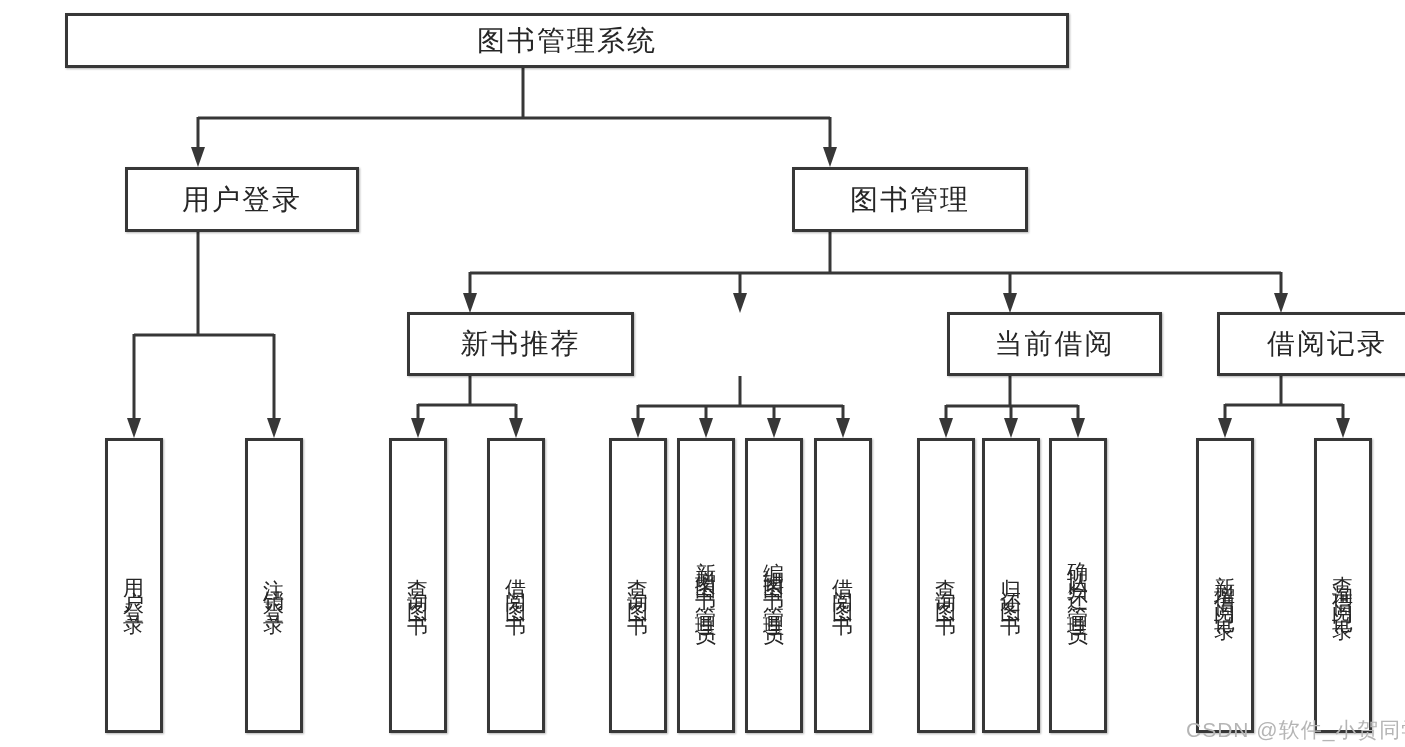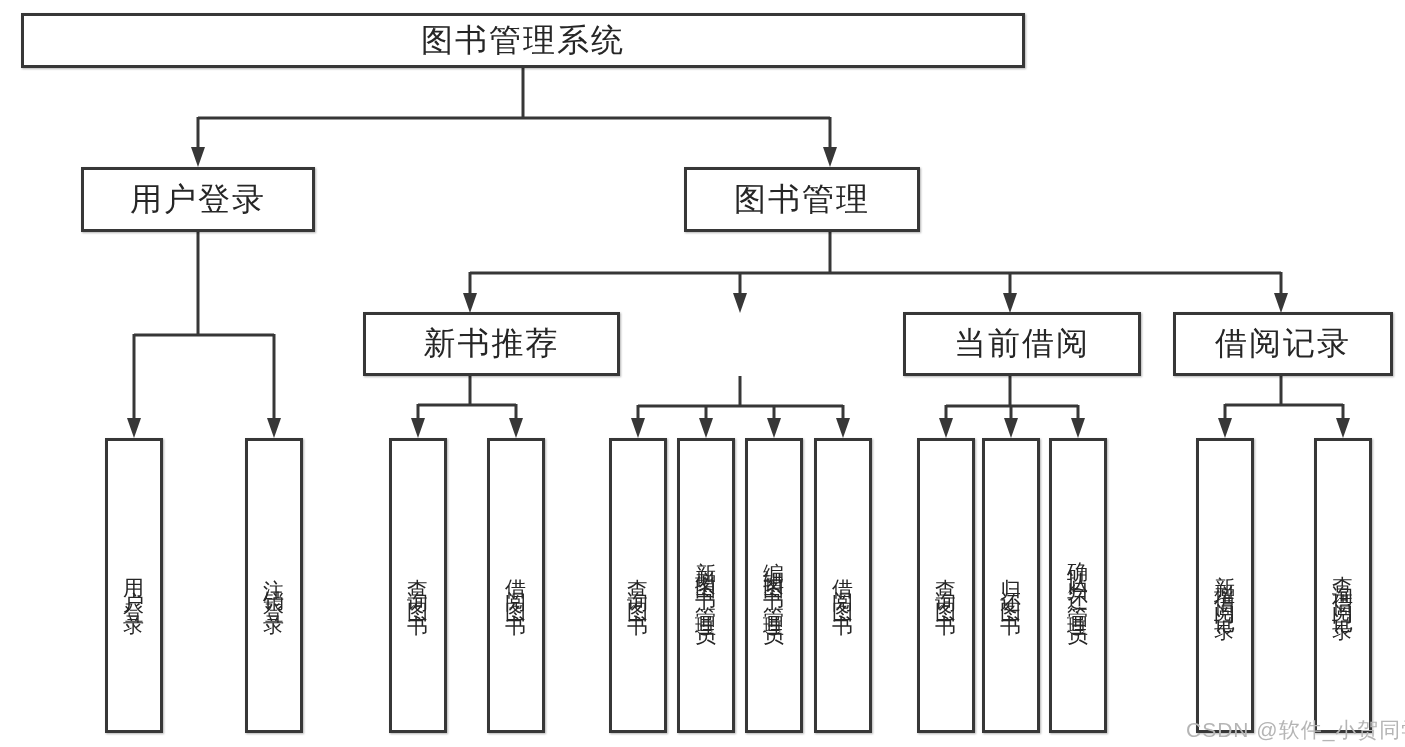--- a/index.html
+++ b/index.html
@@ -29,42 +29,43 @@
     background: #ffffff;
     border: 3px solid #373737;
     box-shadow: 1px 1px 2px rgba(0,0,0,0.30);
     display: flex;
     align-items: center;
     justify-content: center;
     color: #262626;
     z-index: 2;
   }
   .hnode {
-    font-size: 32px;
+    font-size: 28px;
     letter-spacing: 2px;
     white-space: nowrap;
+    margin-left: 44px;
   }
   .vnode {
     writing-mode: vertical-rl;
     text-orientation: mixed;
     font-size: 21px;
     letter-spacing: 9px;
     line-height: 1;
     padding: 8px 0;
   }
   .vnode.short {
     letter-spacing: 12px;
   }
   
   .n-root   { left: 21px;   top: 13px;  width: 1004px; height: 55px; }
   .n-login  { left: 81px;   top: 167px; width: 234px;  height: 65px; }
-  .n-mgmt   { left: 684px;  top: 167px; width: 236px;  height: 65px; }
-  .n-newb   { left: 363px;  top: 312px; width: 257px;  height: 64px; }
+  .n-mgmt   { left: 748px;  top: 167px; width: 236px;  height: 65px; }
+  .n-newb   { left: 363px;  top: 312px; width: 227px;  height: 64px; }
   .n-borrow { left: 633px;  top: 312px; width: 215px;  height: 64px; }
-  .n-curr   { left: 903px;  top: 312px; width: 238px;  height: 64px; }
+  .n-curr   { left: 903px;  top: 312px; width: 215px;  height: 64px; }
   .n-rec    { left: 1173px; top: 312px; width: 220px;  height: 64px; }
   
   .leaf { top: 438px; width: 58px; height: 295px; }
   .l-1  { left: 105px; }
   .l-2  { left: 245px; }
   .l-3  { left: 389px; }
   .l-4  { left: 487px; }
   .l-5  { left: 609px; }
   .l-6  { left: 677px; }
   .l-7  { left: 745px; }

